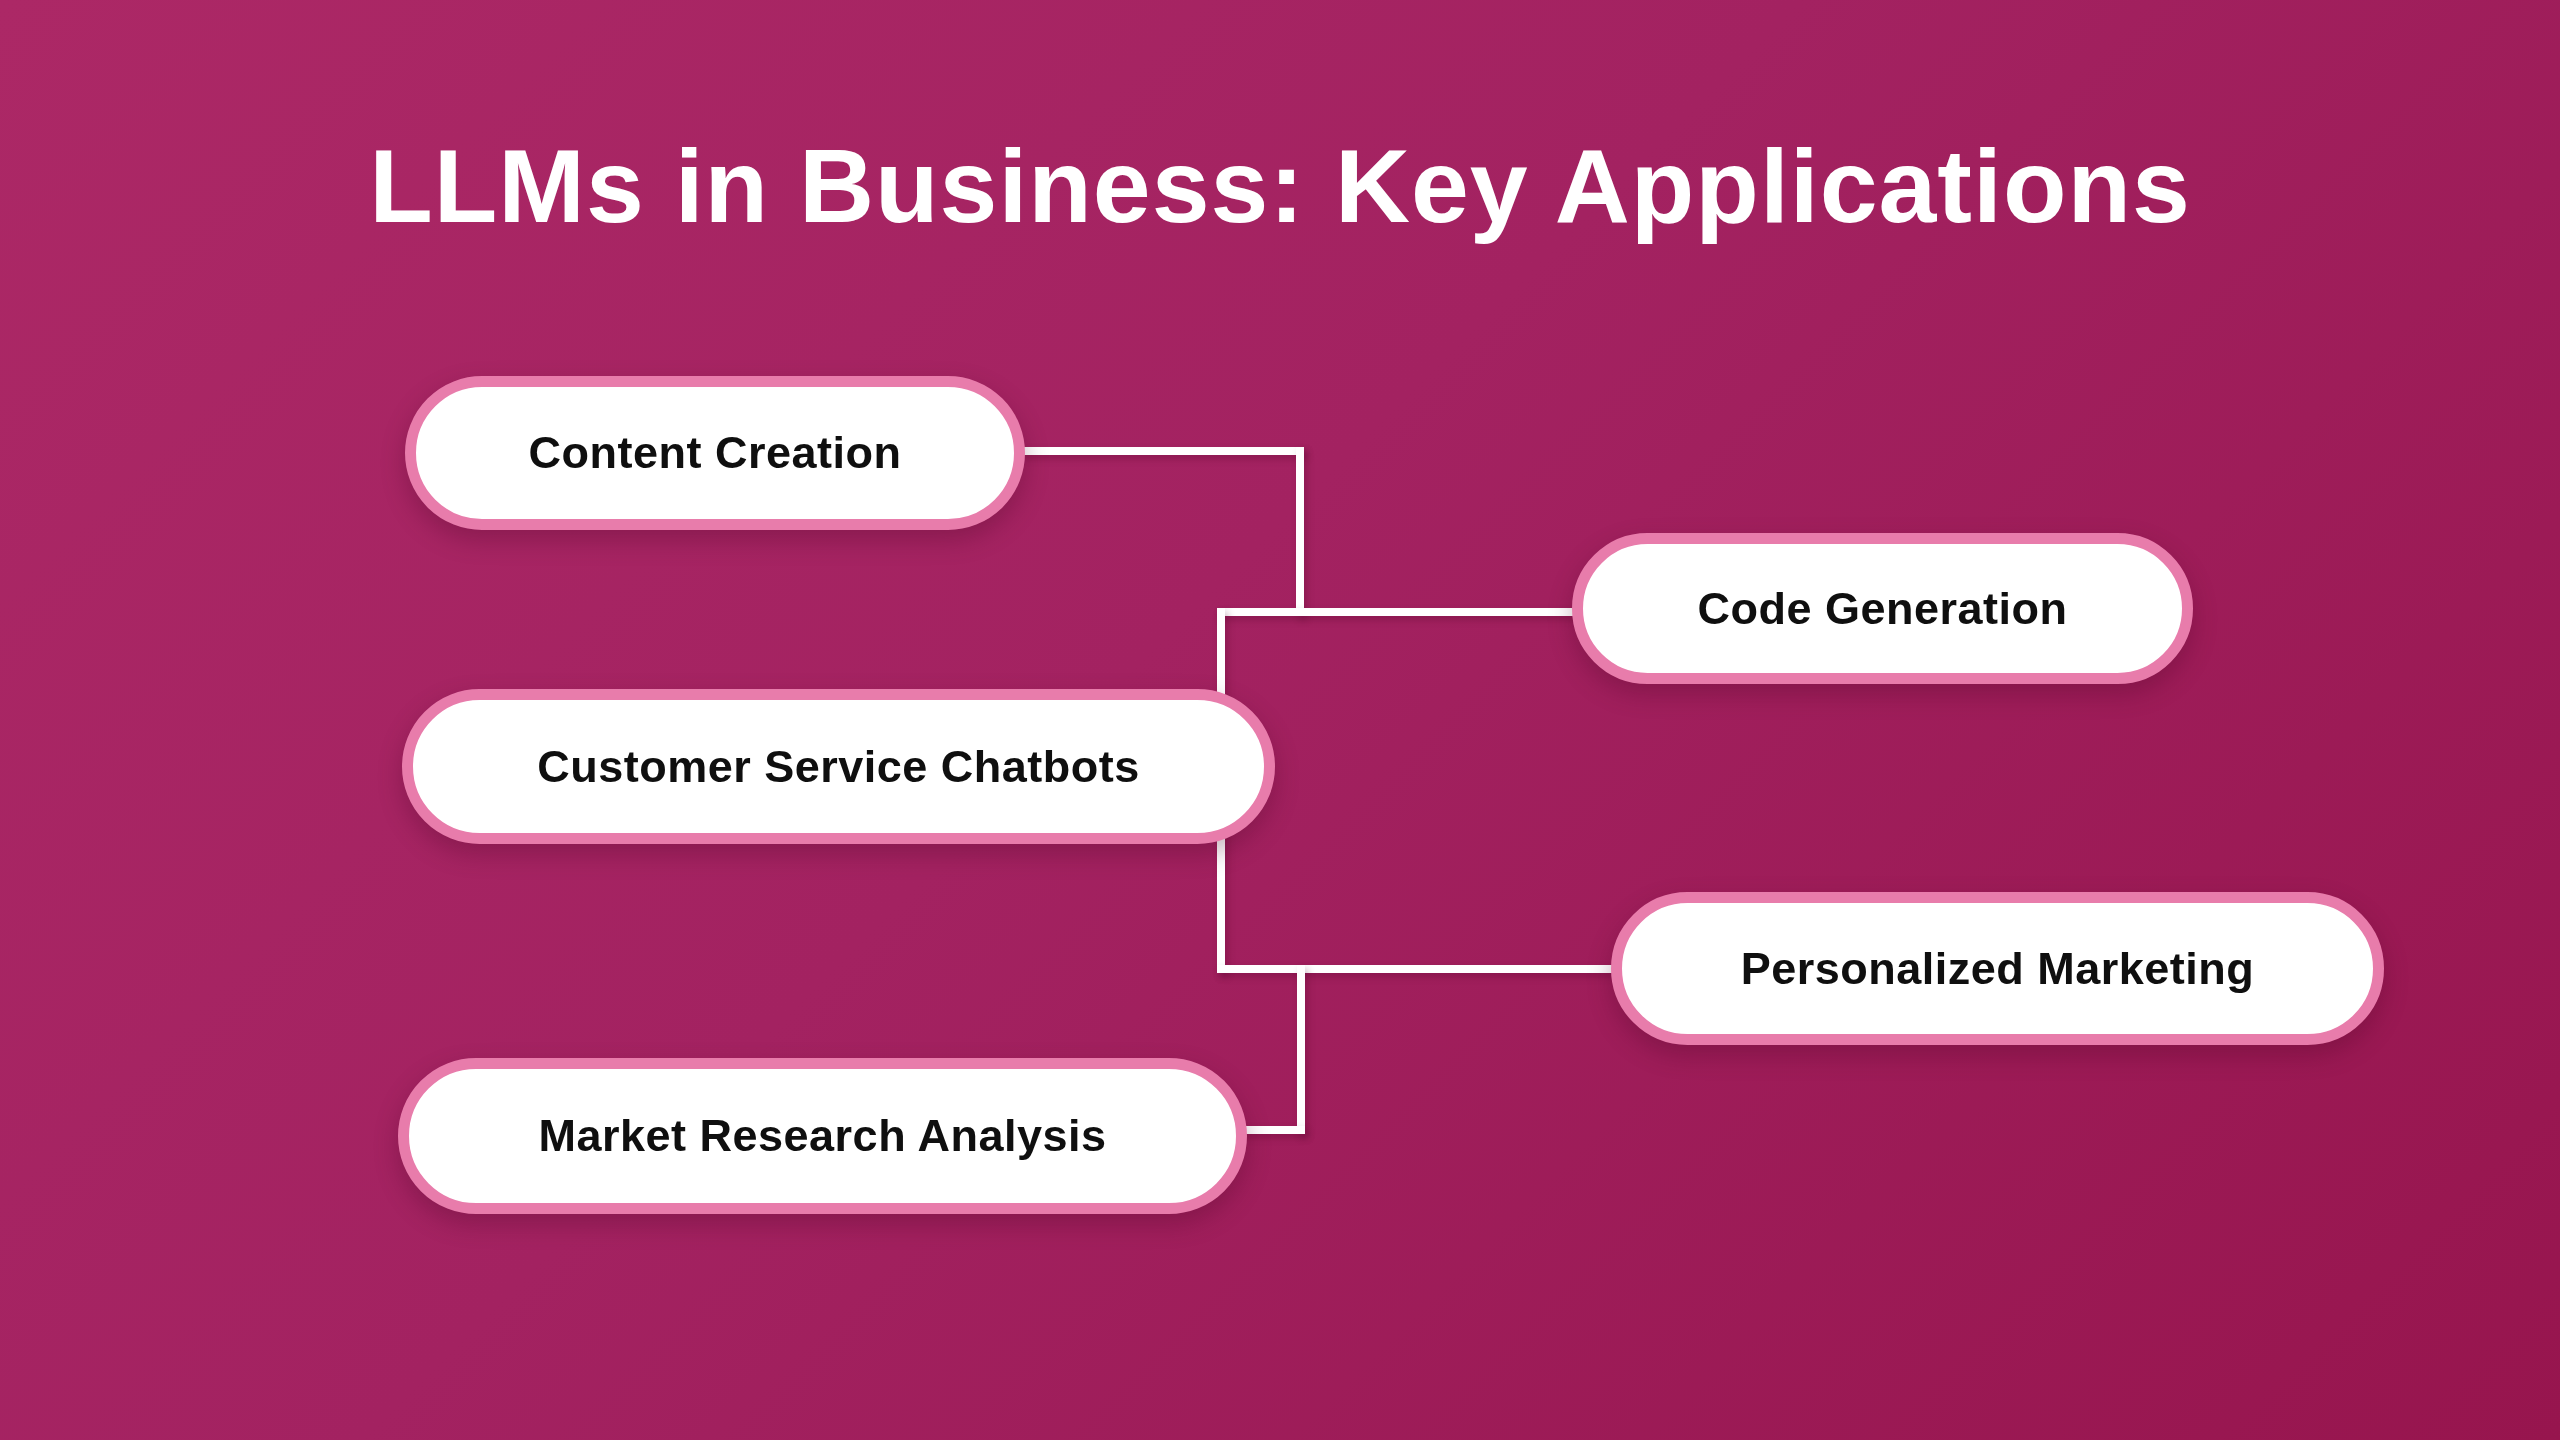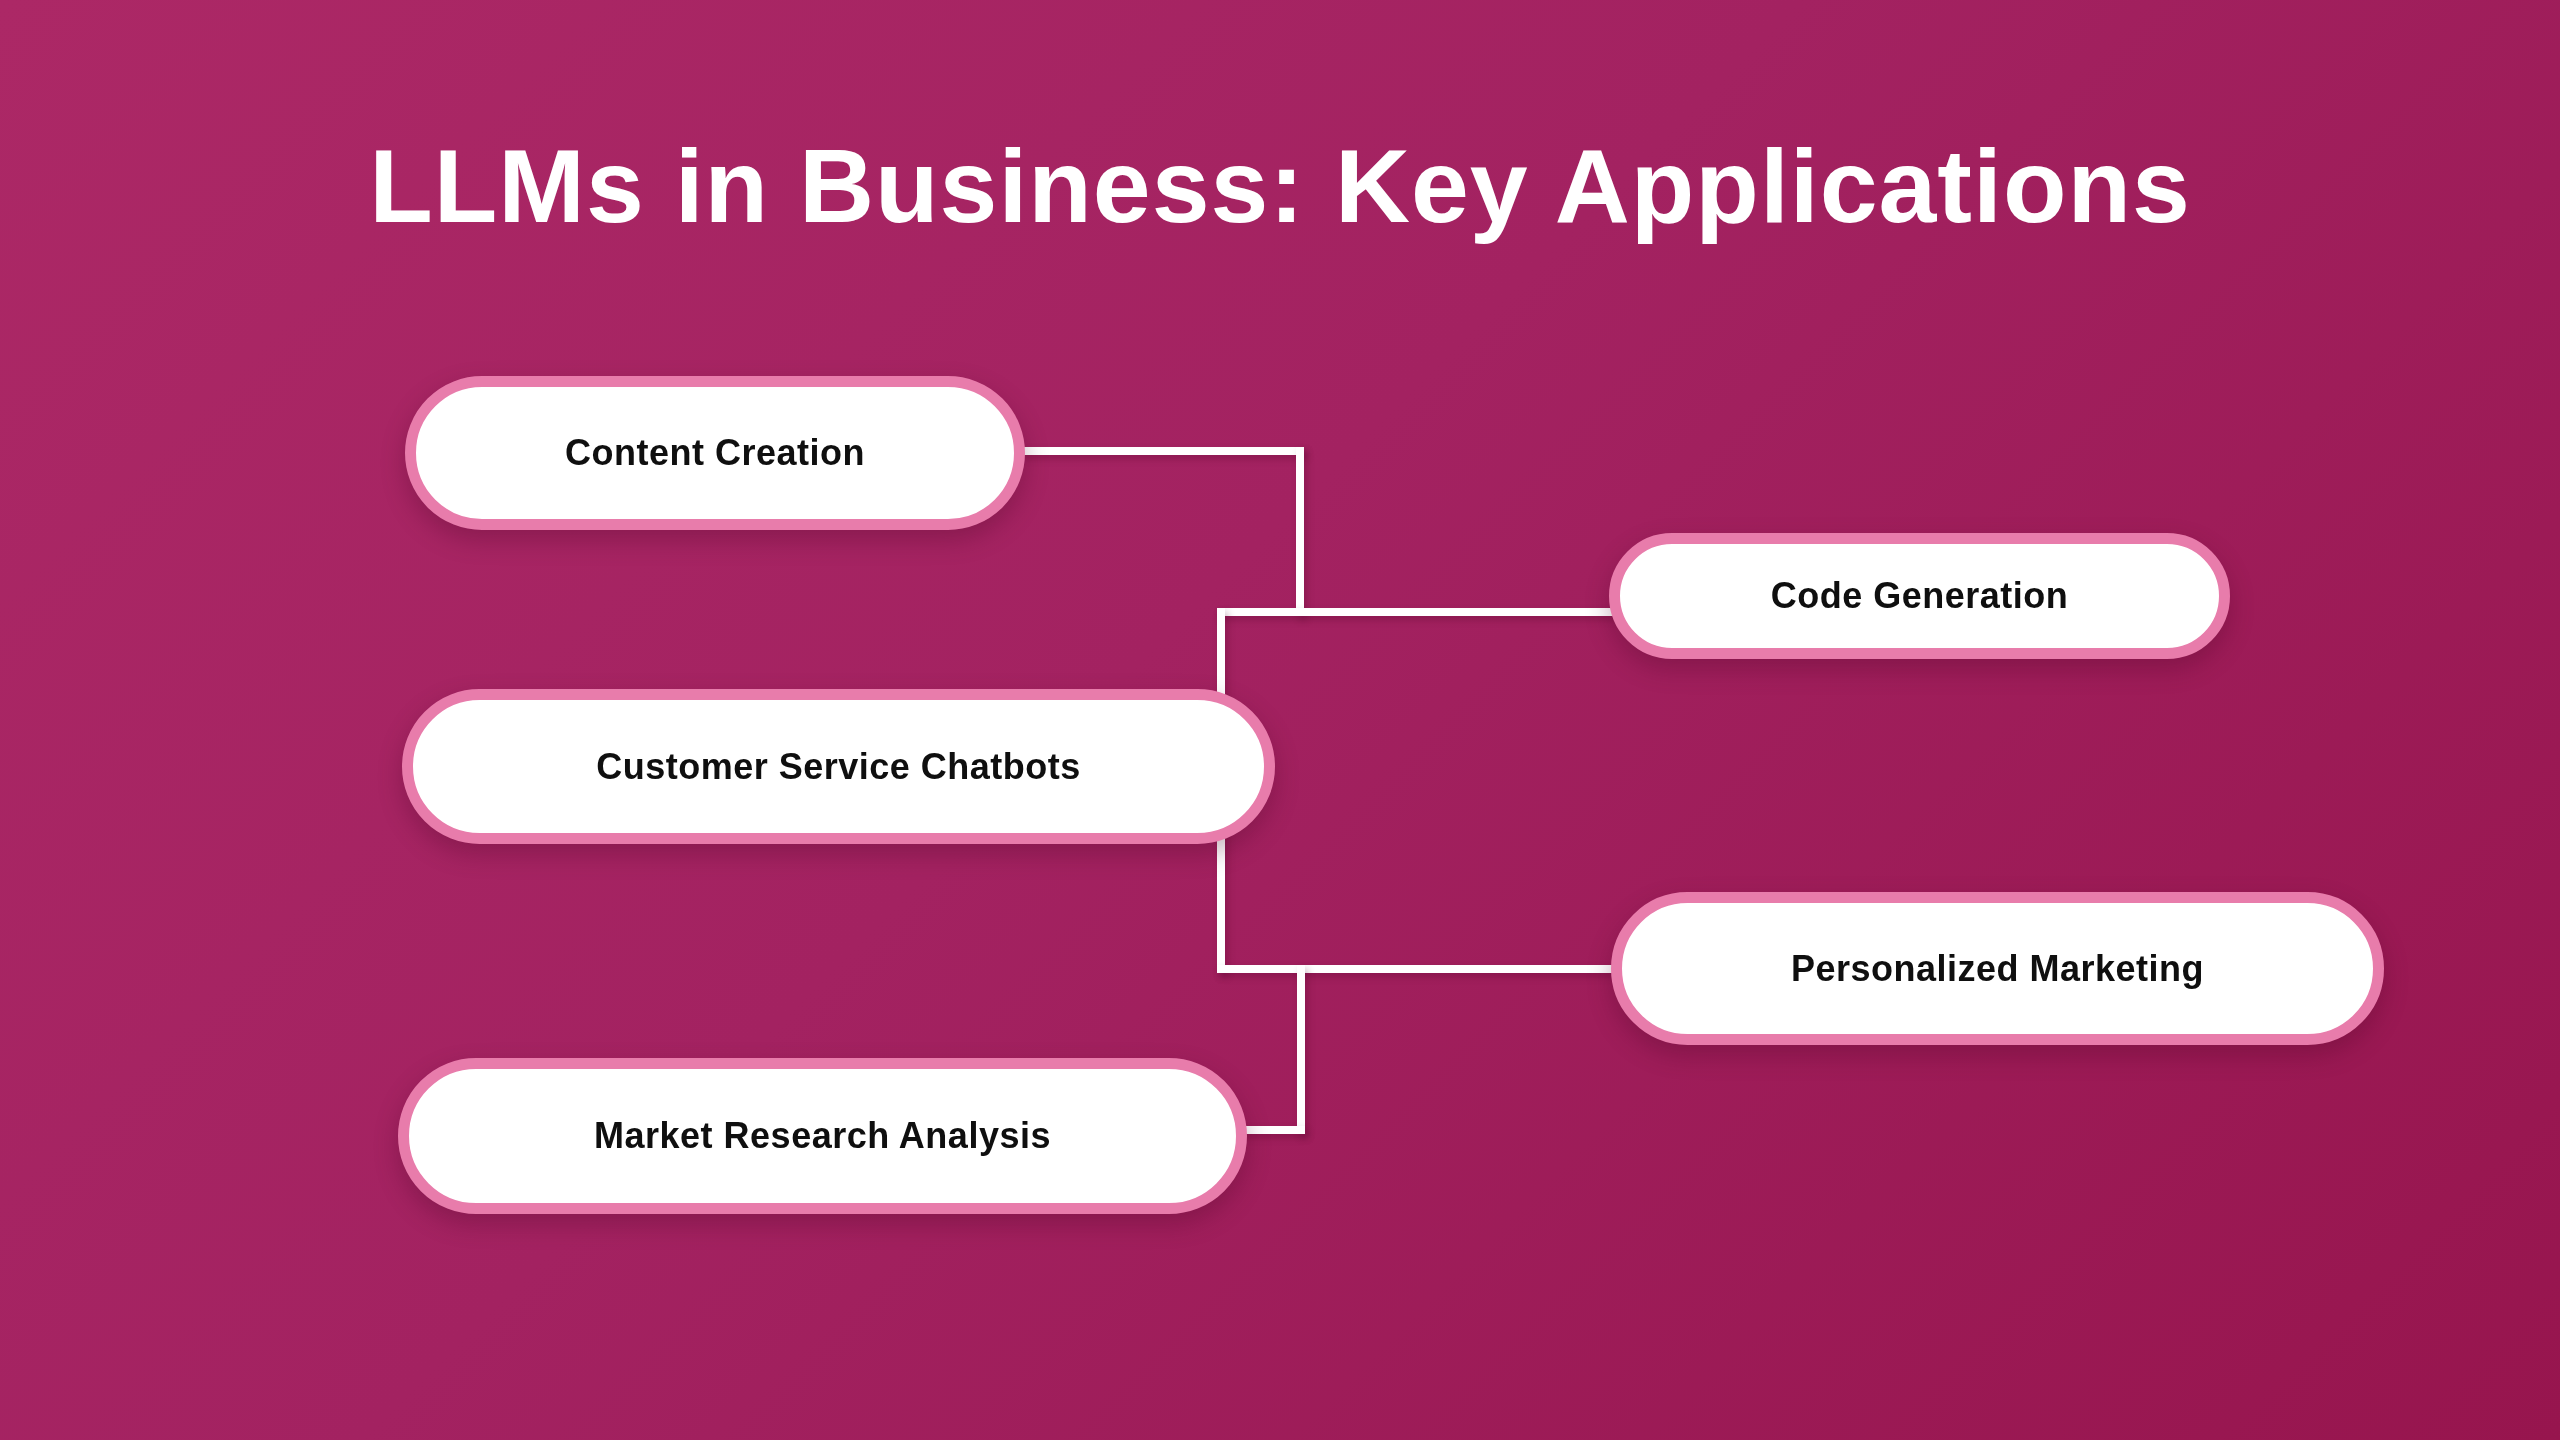--- a/index.html
+++ b/index.html
@@ -38,37 +38,37 @@
     box-sizing: border-box;
     background: #ffffff;
     border: 11px solid #e87cab;
     border-radius: 90px;
     display: flex;
     align-items: center;
     justify-content: center;
     box-shadow: 0 10px 24px rgba(74, 5, 38, 0.30);
   }
   .node .label {
-    font-size: 36px;
+    font-size: 45px;
     font-weight: bold;
     letter-spacing: 0.5px;
     color: #0f0f0f;
     white-space: nowrap;
   }
   
   .s1 { left: 1020px; top: 447px;  width: 284px; height: 8px;   }
   .s2 { left: 1296px; top: 447px;  width: 8px;   height: 169px; }
   .s3 { left: 1217px; top: 608px;  width: 408px; height: 8px;   }
   .s4 { left: 1217px; top: 608px;  width: 8px;   height: 365px; }
   .s5 { left: 1217px; top: 965px;  width: 408px; height: 8px;   }
   .s6 { left: 1297px; top: 965px;  width: 8px;   height: 169px; }
   .s7 { left: 1238px; top: 1126px; width: 67px;  height: 8px;   }
   
   .n1 { left: 405px;  top: 376px;  width: 620px; height: 154px; }
-  .n2 { left: 1609px; top: 533px;  width: 621px; height: 126px; justify-content: center; }
+  .n2 { left: 1572px; top: 533px;  width: 621px; height: 151px; justify-content: center; }
   .n3 { left: 402px;  top: 689px;  width: 873px; height: 155px; }
   .n4 { left: 1611px; top: 892px;  width: 773px; height: 153px; }
   .n5 { left: 398px;  top: 1058px; width: 849px; height: 156px; }
 </style>
 </head>
 <body>
 
 <div class="canvas">
 
   <h1 class="title">LLMs in Business: Key Applications</h1>

